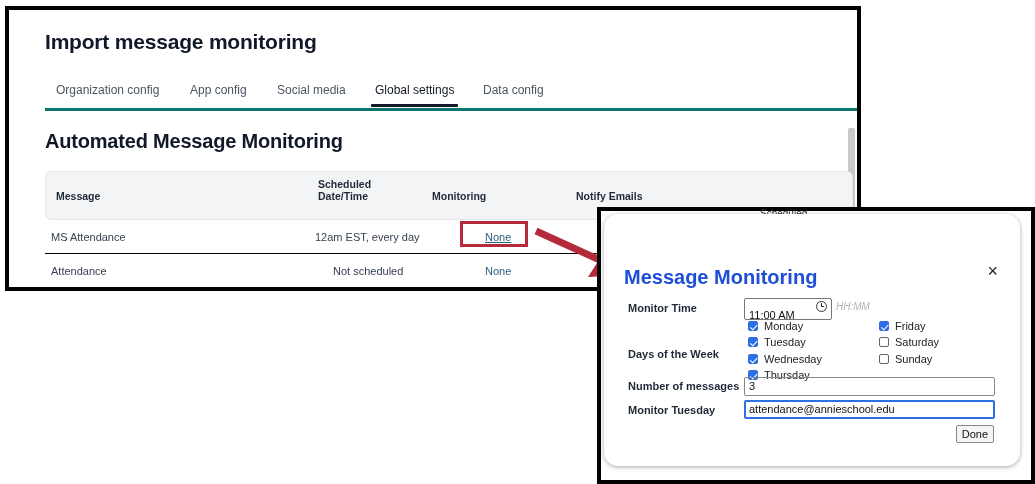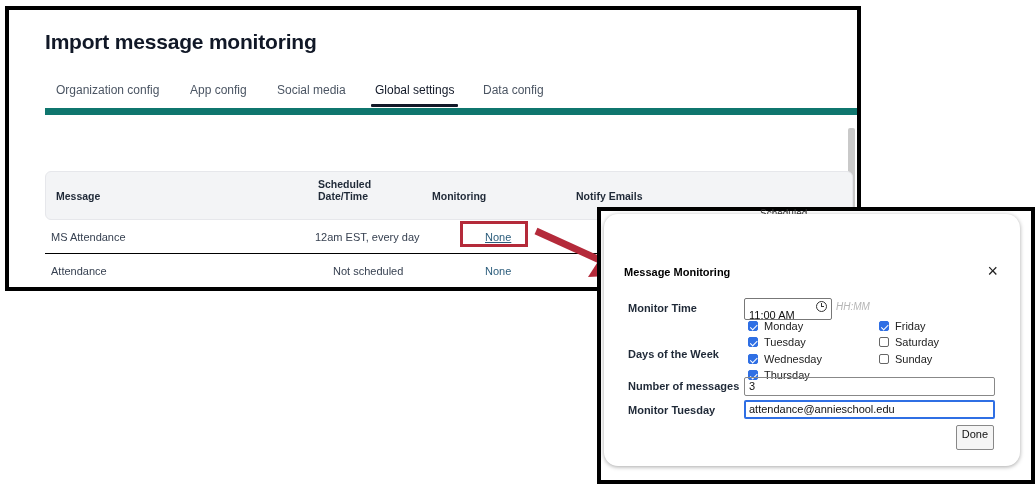--- a/index.html
+++ b/index.html
@@ -13,21 +13,21 @@
     position: absolute; left: 5px; top: 6px; width: 856px; height: 285px;
     border: 4px solid #000; background: #fff; overflow: hidden;
     box-sizing: border-box;
   }
   .page-title {
     position: absolute; left: 36px; top: 20px;
     font-size: 21px; font-weight: bold; color: #111827; letter-spacing: -0.2px;
   }
   .tabs {
     position: absolute; left: 36px; top: 73px; right: 0;
-    height: 25px; border-bottom: 7px solid #0f766e;
+    height: 25px; border-bottom: 3px solid #0f766e;
   }
   .tab {
     position: absolute; top: 0; font-size: 12px; color: #4b5563;
     white-space: nowrap; cursor: pointer;
   }
   .tab.active { color: #111827; }
   .tab.active::after {
     content: ""; position: absolute; left: -4px; right: -4px; top: 21px; height: 3px;
     background: #111827; border-radius: 1px;
   }
@@ -67,21 +67,21 @@
   .modal-peek {
     position: absolute; left: 760px; top: 208px; font-size: 10px; color: #333;
   }
   .modal {
     position: absolute; left: 604px; top: 214px; width: 416px; height: 252px;
     background: #fff; border-radius: 14px;
     box-shadow: 0 1px 4px rgba(0,0,0,0.35); box-sizing: border-box;
   }
   .modal-title {
     position: absolute; left: 20px; top: 52px;
-    font-size: 11px; font-weight: bold; color: #000000;
+    font-size: 20px; font-weight: bold; color: #1d4ed8;
   }
   .close-btn {
     position: absolute; right: 22px; top: 48px; font-size: 18px; color: #222;
     cursor: pointer; line-height: 18px;
   }
   .lbl {
     position: absolute; left: 24px; font-size: 11px; font-weight: bold; color: #1f2937;
   }
   .time-input {
     position: absolute; left: 140px; top: 84px; width: 88px; height: 18px;
@@ -114,37 +114,38 @@
     content: ""; position: absolute; left: 3px; top: 0.5px; width: 2.5px; height: 5.5px;
     border: solid #fff; border-width: 0 1.5px 1.5px 0; transform: rotate(45deg);
   }
   .text-input {
     position: absolute; left: 140px; width: 251px; height: 19px;
     border: 1px solid #888; border-radius: 2px; box-sizing: border-box;
     font-size: 11px; padding: 2px 4px; color: #111;
   }
   .text-input.focused { border: 2px solid #2f6fe4; padding: 1px 3px; }
   .done-btn {
-    position: absolute; right: 26px; top: 211px; height: 25px; padding: 0 5px;
+    position: absolute; right: 26px; top: 211px; height: 18px; padding: 0 5px;
     border: 1px solid #888; border-radius: 2px; background: #f5f5f5;
     font-size: 11px; line-height: 17px; color: #111; cursor: pointer; box-sizing: border-box;
   }
 </style>
 </head>
 <body>
 
 <div class="main-panel">
   <div class="page-title">Import message monitoring</div>
   <div class="tabs">
     <span class="tab" style="left:11px">Organization config</span>
     <span class="tab" style="left:145px">App config</span>
     <span class="tab" style="left:232px">Social media</span>
     <span class="tab active" style="left:330px">Global settings</span>
     <span class="tab" style="left:438px">Data config</span>
   </div>
+  <div class="section-title">Automated Message Monitoring</div>
   <div class="scrollbar"></div>
 
   <div class="table-head">
     <span class="th" style="left:10px; top:18px">Message</span>
     <span class="th" style="left:272px; top:6px; width:70px">Scheduled Date/Time</span>
     <span class="th" style="left:386px; top:18px">Monitoring</span>
     <span class="th" style="left:530px; top:18px">Notify Emails</span>
   </div>
 
   <div class="row" style="top:210px">

